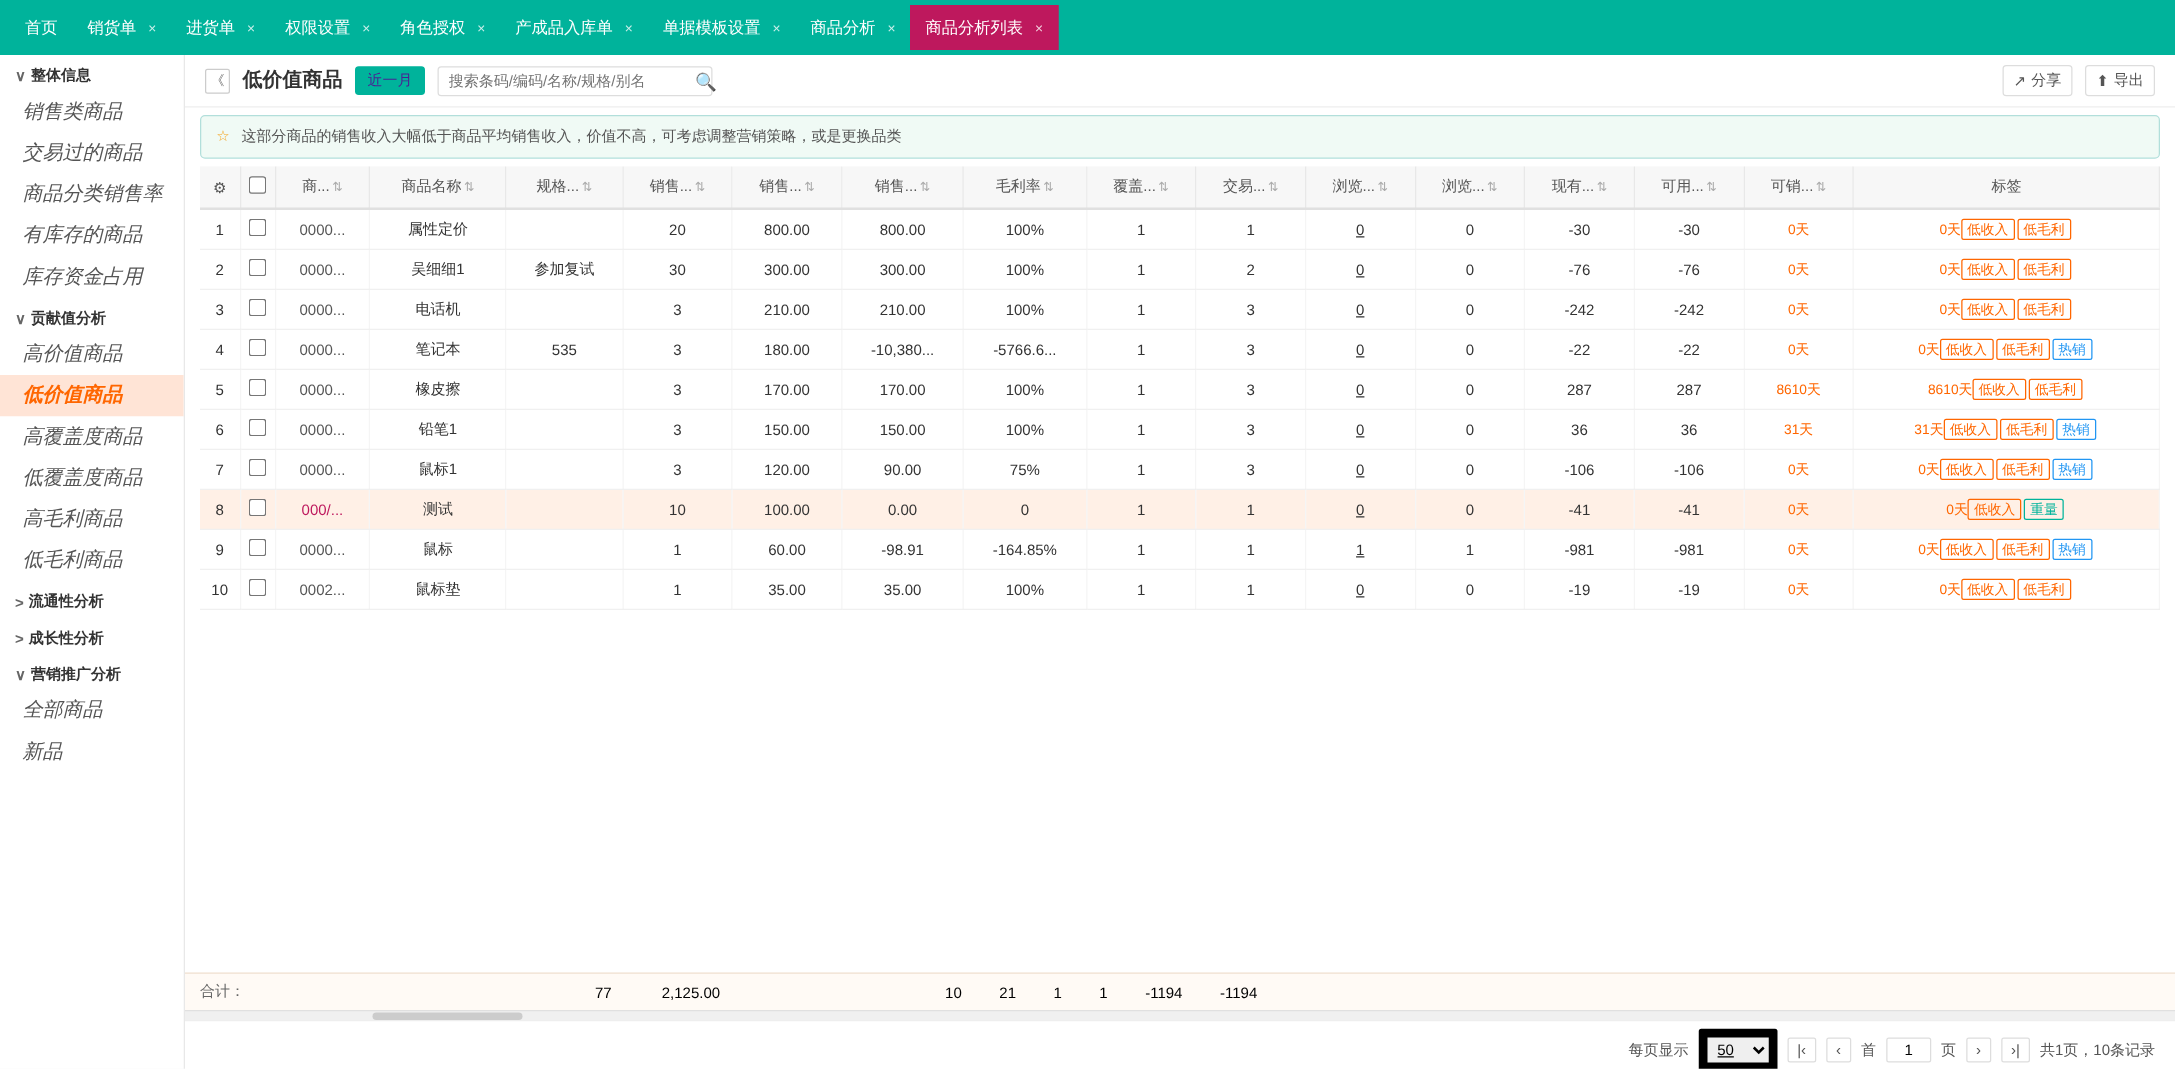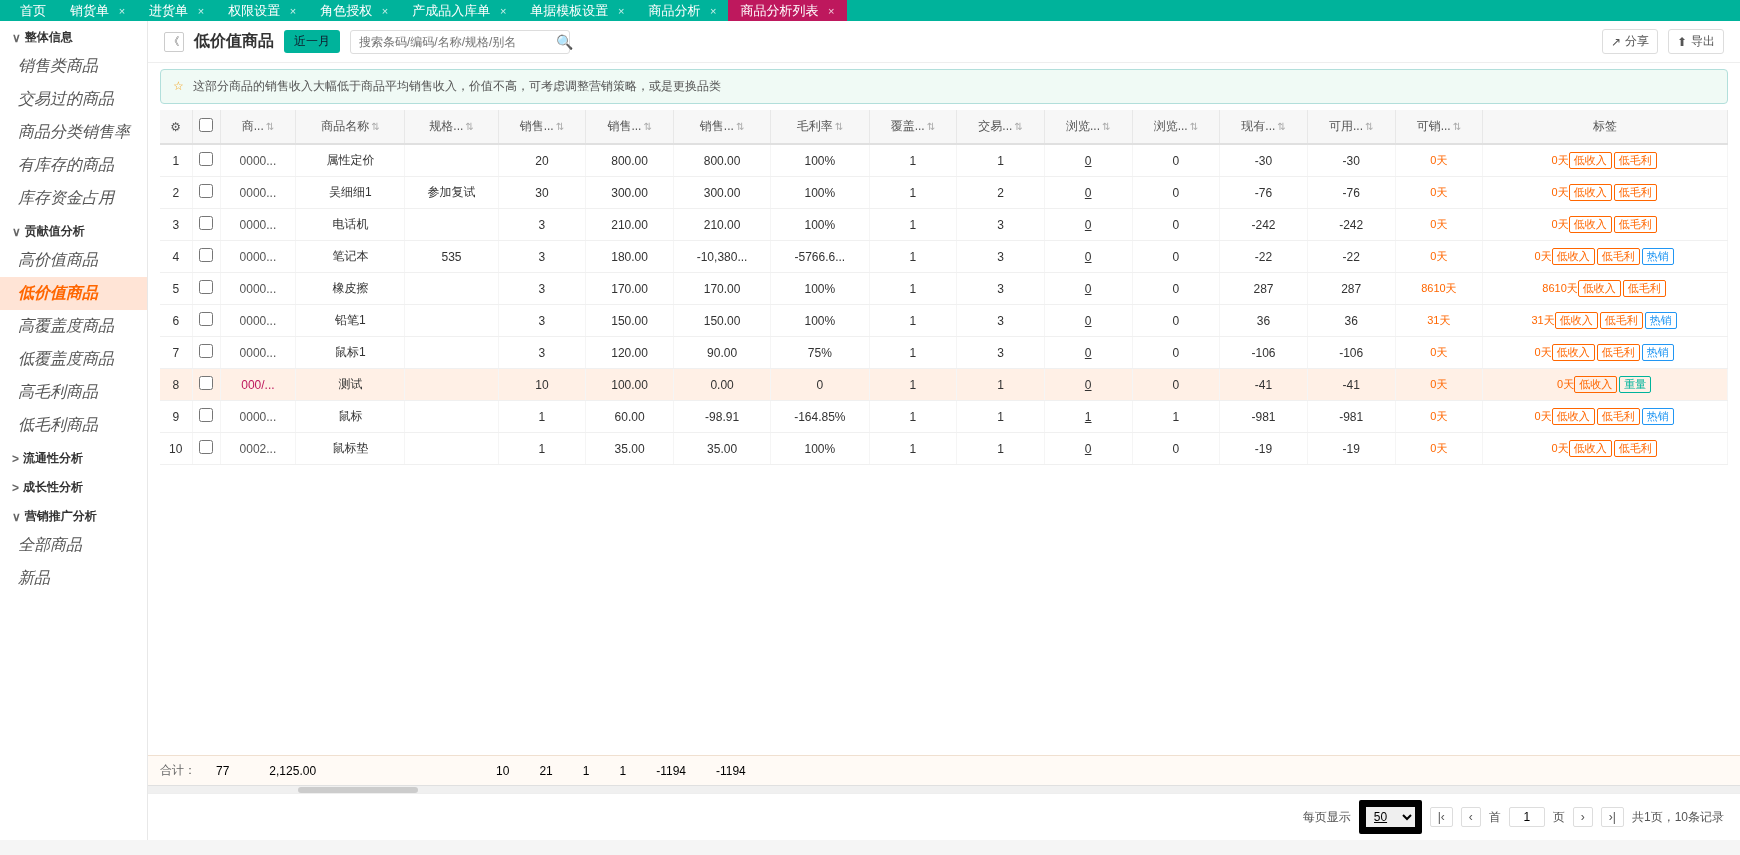--- a/index.html
+++ b/index.html
@@ -1,20 +1,20 @@
 <!DOCTYPE html>
 <html><head>
   <meta charset="utf-8">
   <style>
     * { box-sizing: border-box; margin: 0; padding: 0; font-family: "Microsoft YaHei", Arial, sans-serif; font-size: 12px; }
     body { background: #f5f5f5; overflow: hidden; width: 1740px; height: 855px; }
 
     
     .top-nav {
-      height: 21px;
+      height: 44px;
       background: #00b39b;
       display: flex;
       align-items: center;
       padding: 0 8px;
     }
     .nav-item {
       color: #fff;
       padding: 0 12px;
       height: 36px;
       line-height: 36px;
@@ -84,21 +84,21 @@
       color: #666; font-size: 11px;
       flex-shrink: 0;
     }
     .page-title {
       font-size: 16px;
       font-weight: bold;
       color: #333;
     }
     .period-btn {
       background: #00b39b;
-      color: #0f172a;
+      color: #4c1d95;
       border: none;
       border-radius: 3px;
       padding: 3px 10px;
       cursor: pointer;
       font-size: 12px;
     }
     .search-box {
       border: 1px solid #ddd;
       border-radius: 3px;
       padding: 4px 8px;
@@ -555,21 +555,21 @@
     <td><span class="days-badge">0天</span></td>
     <td><span class="days-badge">0天</span><span class="tag tag-orange">低收入</span><span class="tag tag-orange">低毛利</span></td>
   </tr>
           </tbody>
       </table>
     </div>
 
     <div class="table-footer">
       <span class="footer-total">合计：</span>
       <div class="footer-values">
-        <span style="">77</span>
+        <span style="margin-left:260px">77</span>
         <span style="margin-left:10px">2,125.00</span>
         <span style="width:120px"></span>
         <span>10</span>
         <span>21</span>
         <span>1</span>
         <span>1</span>
         <span>-1194</span>
         <span>-1194</span>
       </div>
     </div>

